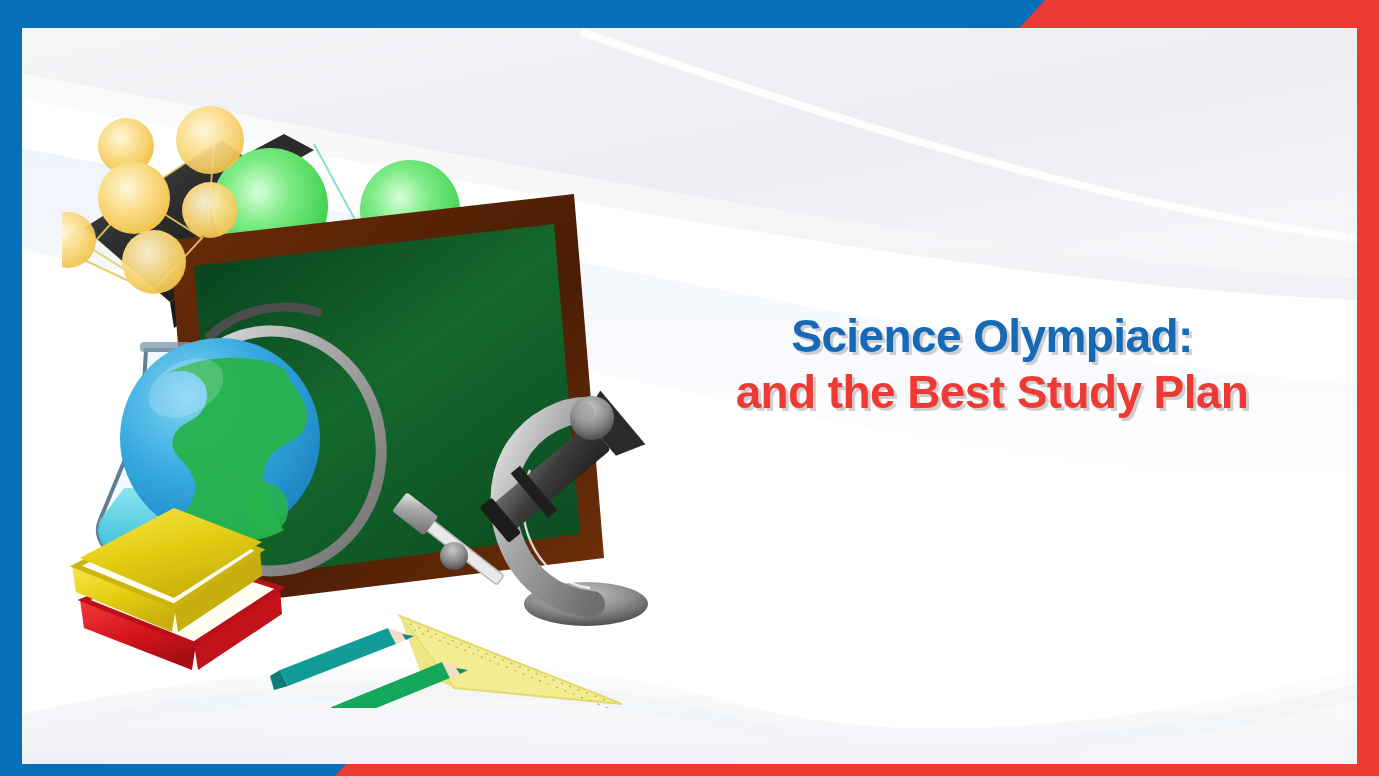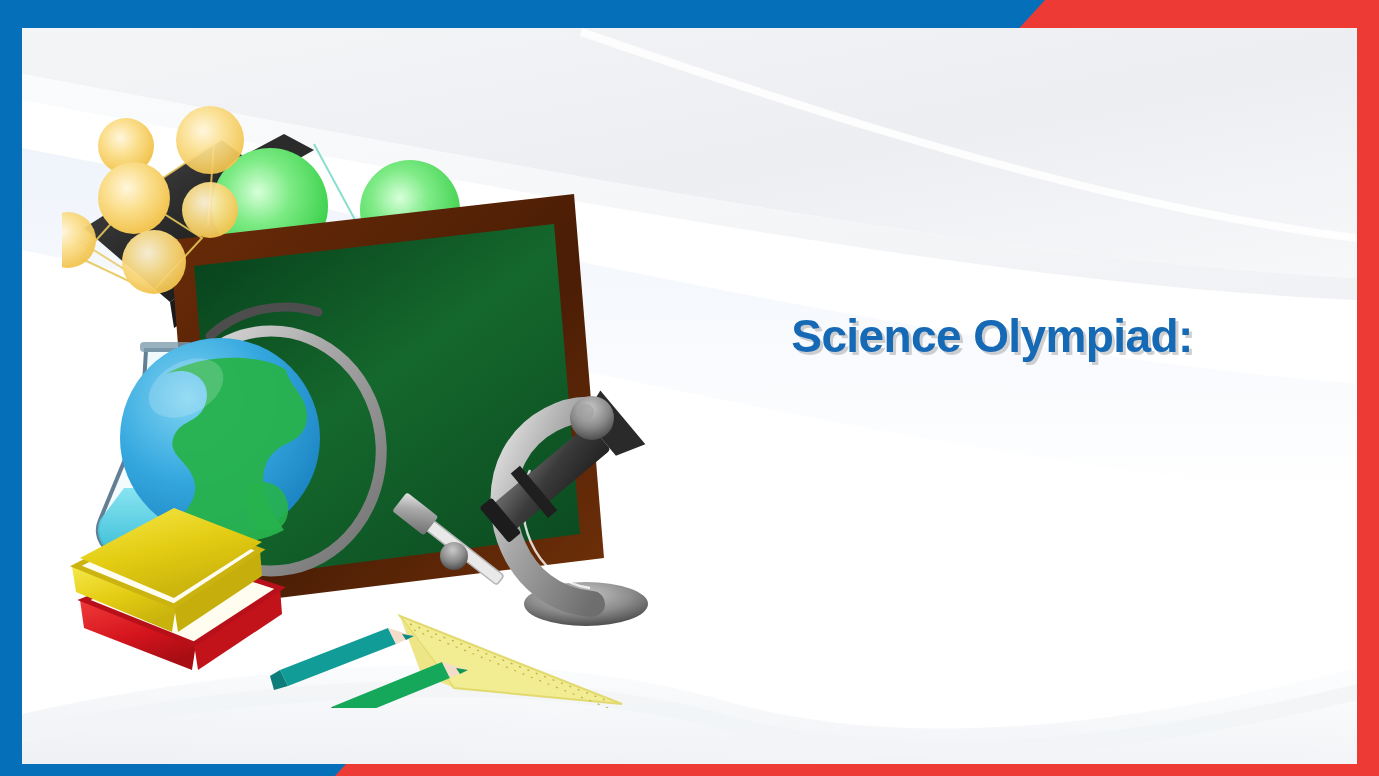--- a/index.html
+++ b/index.html
@@ -310,16 +310,17 @@
       <g>
         <polygon points="272,618 380,574 388,590 280,634" fill="#15a85a"></polygon>
         <polygon points="272,618 280,634 266,638 262,624" fill="#0e7f43"></polygon>
         <polygon points="380,574 388,590 406,582 380,574" fill="#f3ddc9"></polygon>
         <polygon points="394,580 406,582 398,586" fill="#119550"></polygon>
       </g>
     </svg>
 
     <div id="title-block">
       <div class="title-line blue">Science Olympiad:</div>
+      <div class="title-line red">and the Best Study Plan</div>
     </div>
 
   </div>
 </div>
 
 </body></html>

